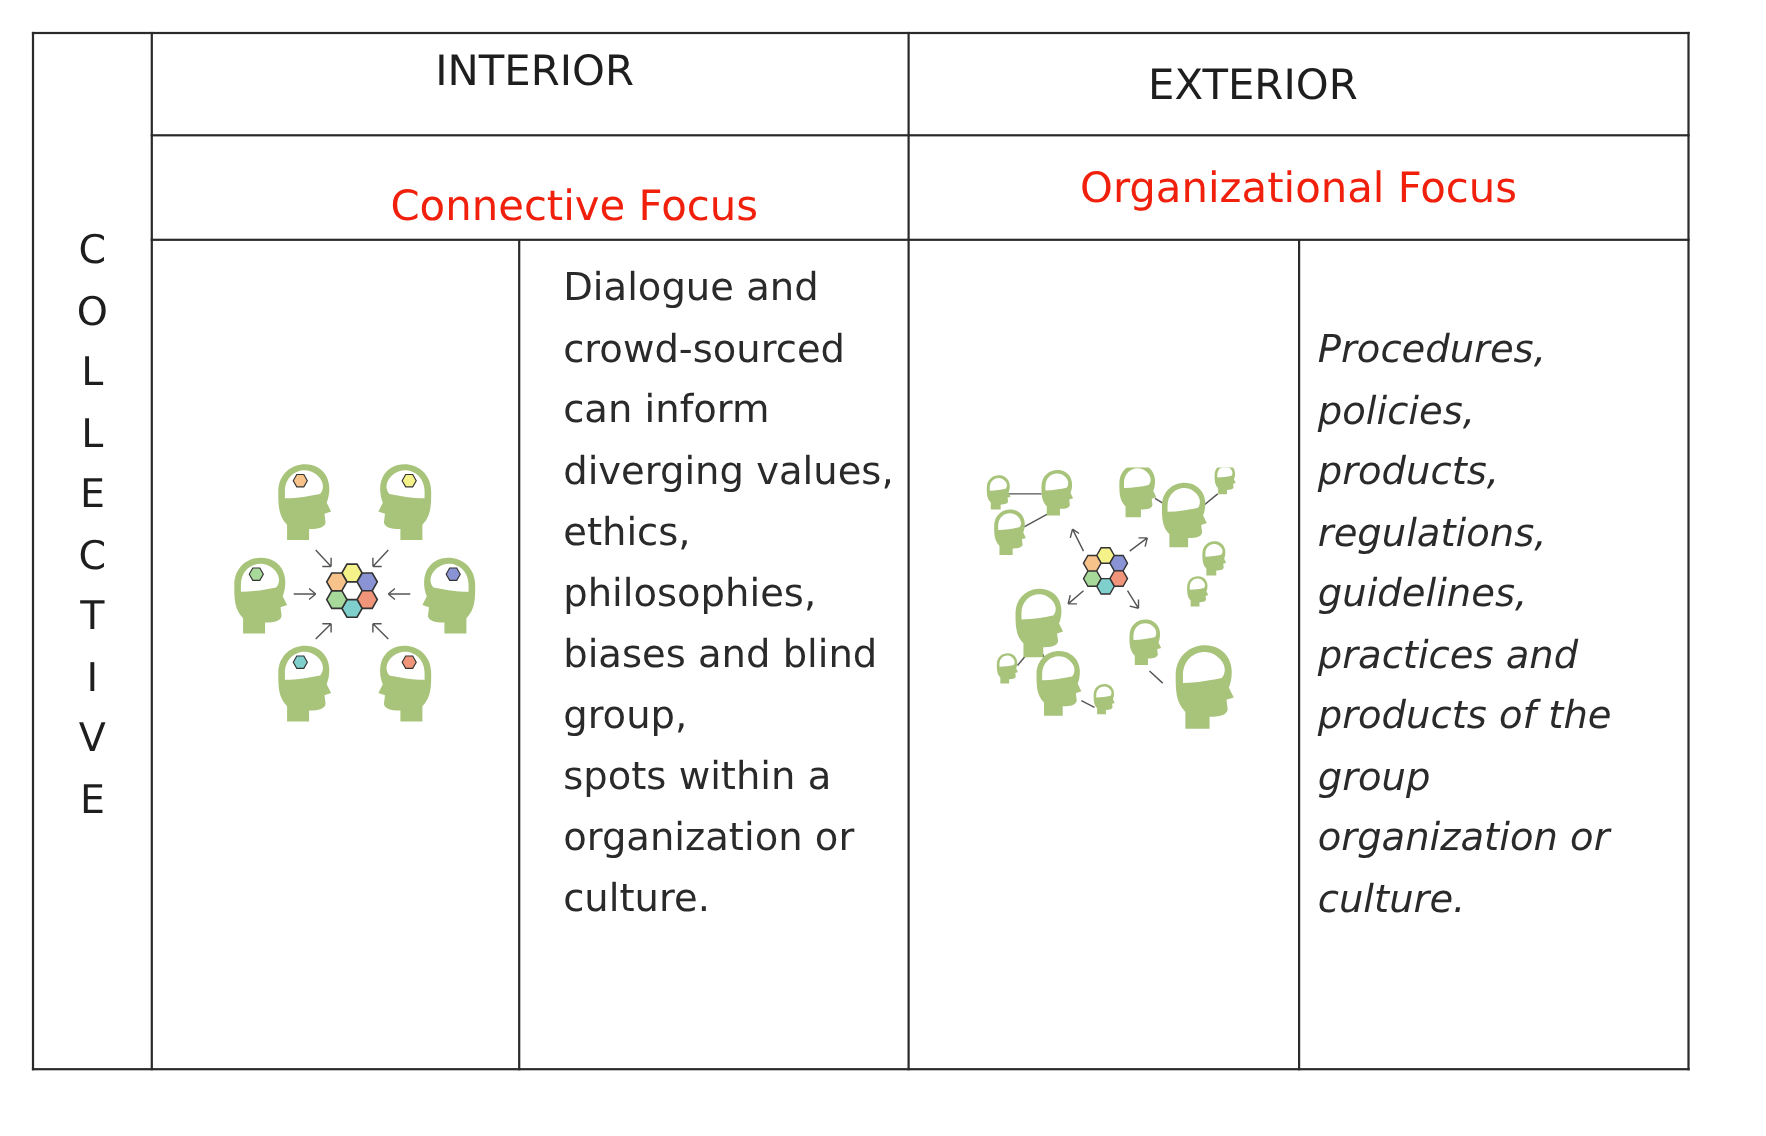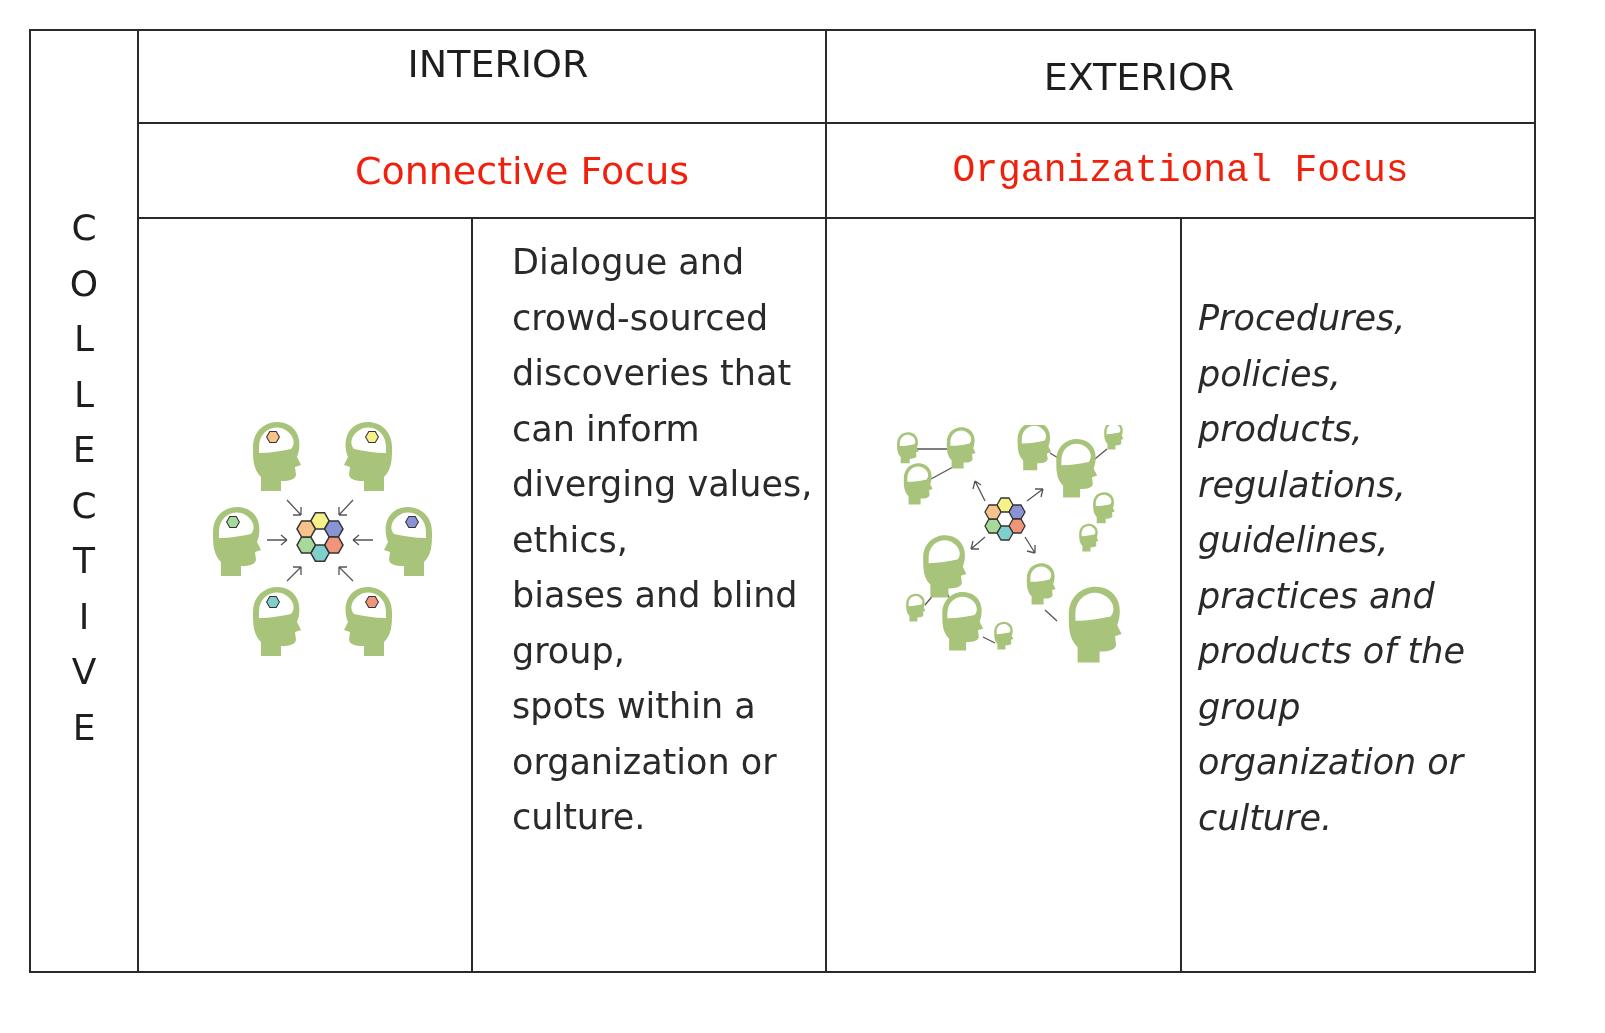--- a/index.html
+++ b/index.html
@@ -35,32 +35,32 @@
       <span>L</span>
       <span>L</span>
       <span>E</span>
       <span>C</span>
       <span>T</span>
       <span>I</span>
       <span>V</span>
       <span>E</span>
     </div>
 
-  <div class="hdr" style="left:155px;top:31px;width:686px;height:66px;">INTERIOR</div>
+  <div class="hdr" style="left:143px;top:31px;width:686px;height:66px;">INTERIOR</div>
   <div class="hdr" style="left:827px;top:31px;width:624px;height:91px;">EXTERIOR</div>
-  <div class="sub" style="left:139px;top:124px;width:766px;height:93px;border-radius:14px;">Connective Focus</div>
-  <div class="sub" style="left:827px;top:124px;width:707px;height:93px;font-family:Liberation Mono, monospace;">Organizational Focus</div>
+  <div class="sub" style="left:139px;top:140px;width:766px;height:93px;border-radius:14px;">Connective Focus</div>
+  <div class="sub" style="left:827px;top:124px;width:707px;height:93px;">Organizational Focus</div>
 
   <div class="desc" id="desc0" style="left:512px;top:235px;">
       <div>Dialogue and</div>
       <div>crowd-sourced</div>
-      <div>discoveries that</div>
       <div>can inform</div>
       <div>diverging values,</div>
       <div>ethics,</div>
+      <div>philosophies,</div>
       <div>biases and blind</div>
       <div>group,</div>
       <div>spots within a</div>
       <div>organization or</div>
       <div>culture.</div>
     </div>
   <div class="desc" id="desc1" style="left:1198px;top:291px;font-style:italic;">
       <div>Procedures,</div>
       <div>policies,</div>
       <div>products,</div>

